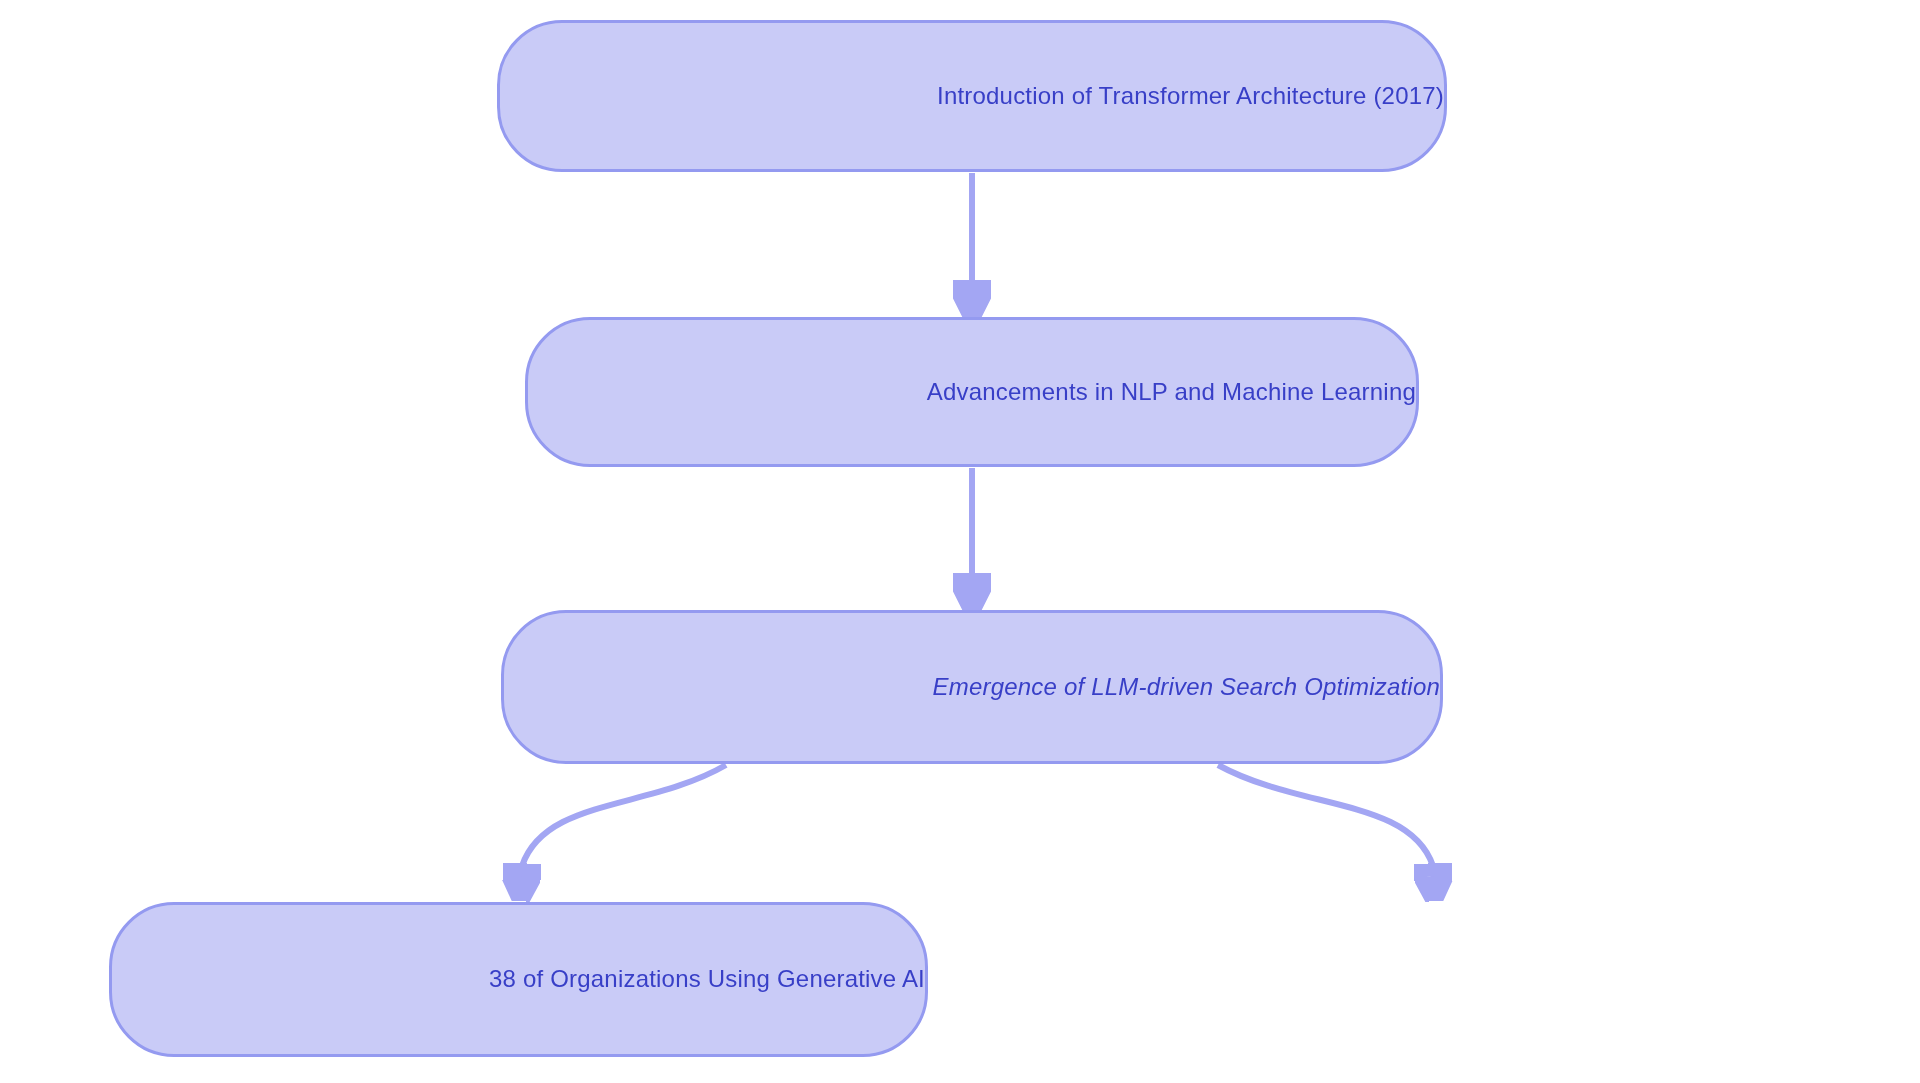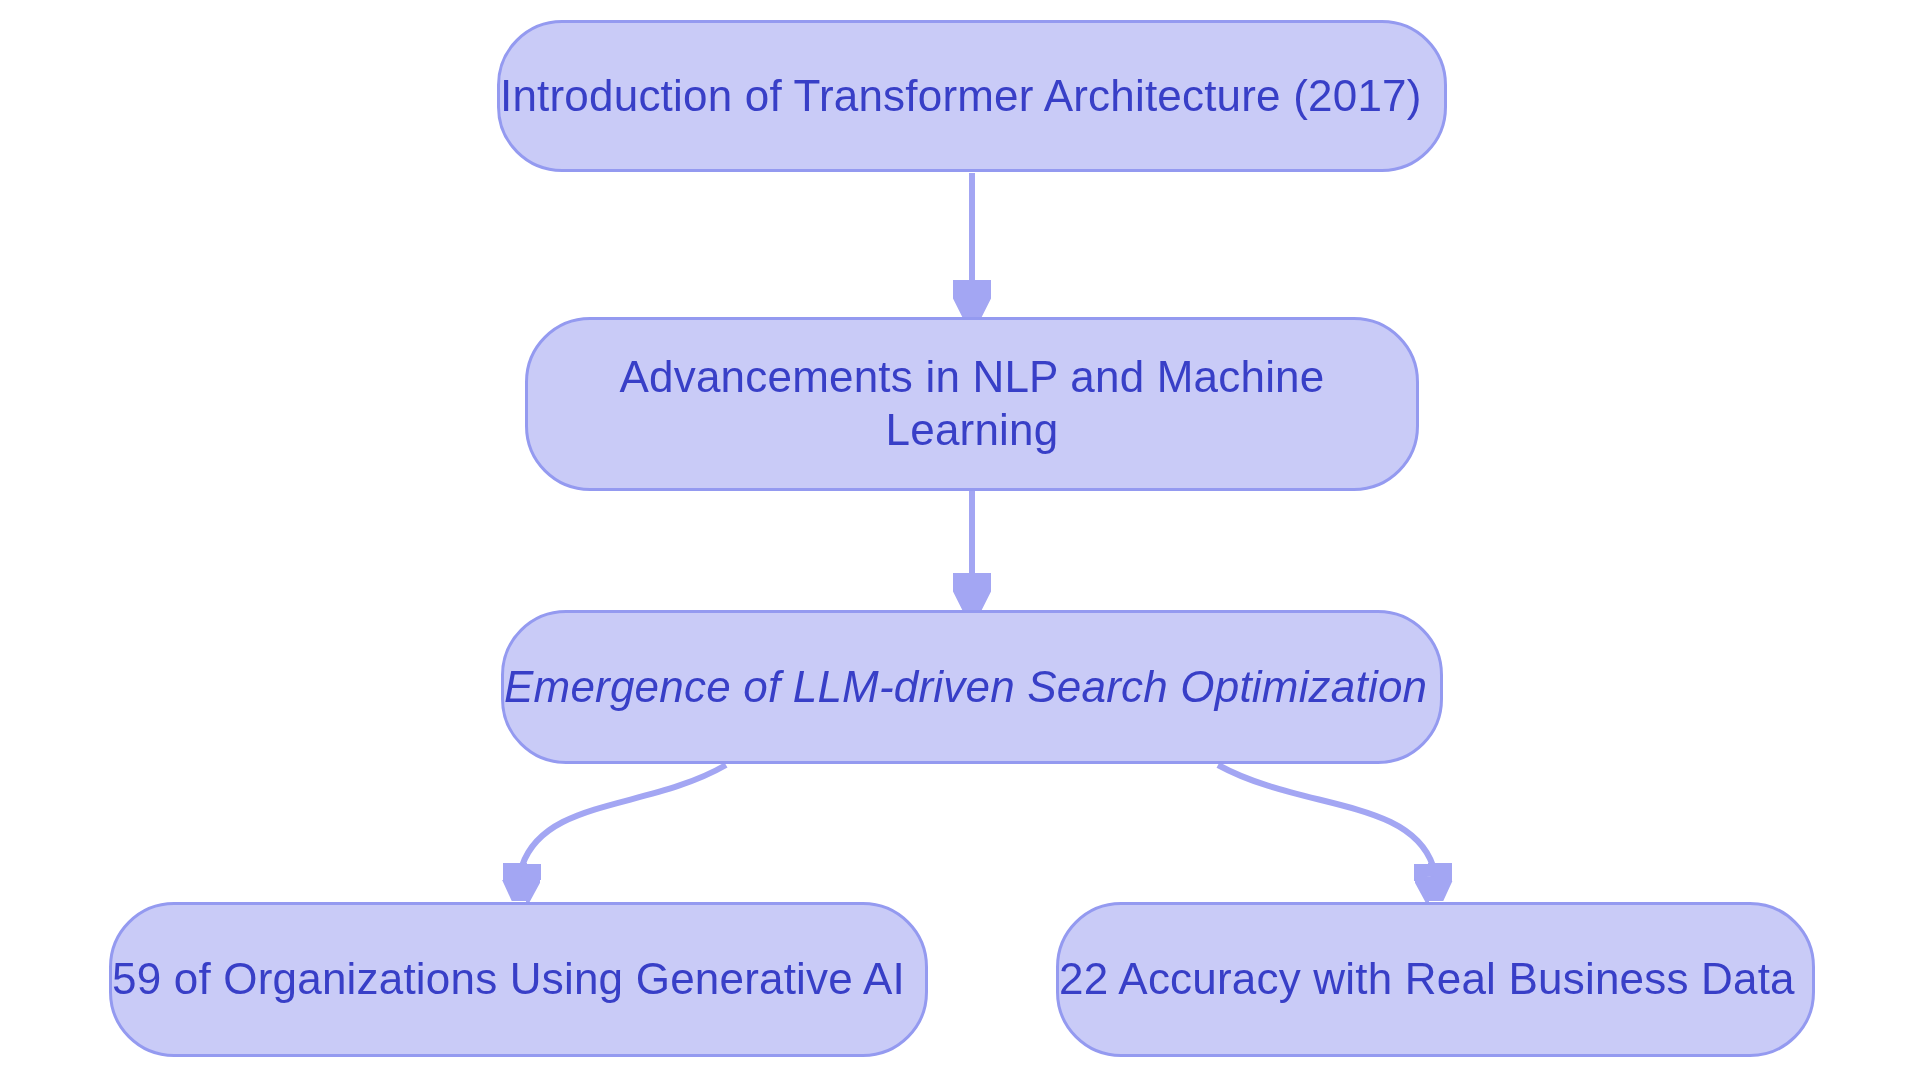--- a/index.html
+++ b/index.html
@@ -30,32 +30,32 @@
   }
   .edges path {
     stroke: var(--edge-color);
     stroke-width: 6;
     fill: none;
   }
   .node {
     position: absolute;
     display: flex;
     align-items: center;
-    justify-content: flex-start;
+    justify-content: flex-end;
     text-align: center;
     background: var(--node-fill);
     border: 3px solid var(--node-border);
     border-radius: 65px;
     color: var(--node-text);
-    font-size: 44px;
+    font-size: 24px;
     line-height: 1.2;
     letter-spacing: 0.2px;
   }
   .n1 { left: 497px;  top: 20px;  width: 950px; height: 152px; }
-  .n2 { left: 525px;  top: 317px; width: 894px; height: 174px; }
+  .n2 { left: 525px;  top: 317px; width: 894px; height: 150px; }
   .n3 { left: 501px;  top: 610px; width: 942px; height: 154px; font-style: italic; }
   .n4 { left: 109px;  top: 902px; width: 819px; height: 155px; }
   .n5 { left: 1056px; top: 902px; width: 759px; height: 155px; }
 </style>
 </head>
 <body>
 
 <div class="canvas">
 
   <svg class="edges" viewBox="0 0 1920 1083" xmlns="http://www.w3.org/2000/svg" aria-hidden="true">
@@ -76,20 +76,17 @@
 
   <div class="node n2">
     <span>Advancements in NLP and Machine Learning</span>
   </div>
 
   <div class="node n3">
     <span>Emergence of LLM-driven Search Optimization</span>
   </div>
 
   <div class="node n4">
-    <span>59 of Organizations Using Generative AI</span>
+    <span>38 of Organizations Using Generative AI</span>
   </div>
 
-  <div class="node n5">
-    <span>22 Accuracy with Real Business Data</span>
-  </div>
 
 </div>
 
 </body></html>

